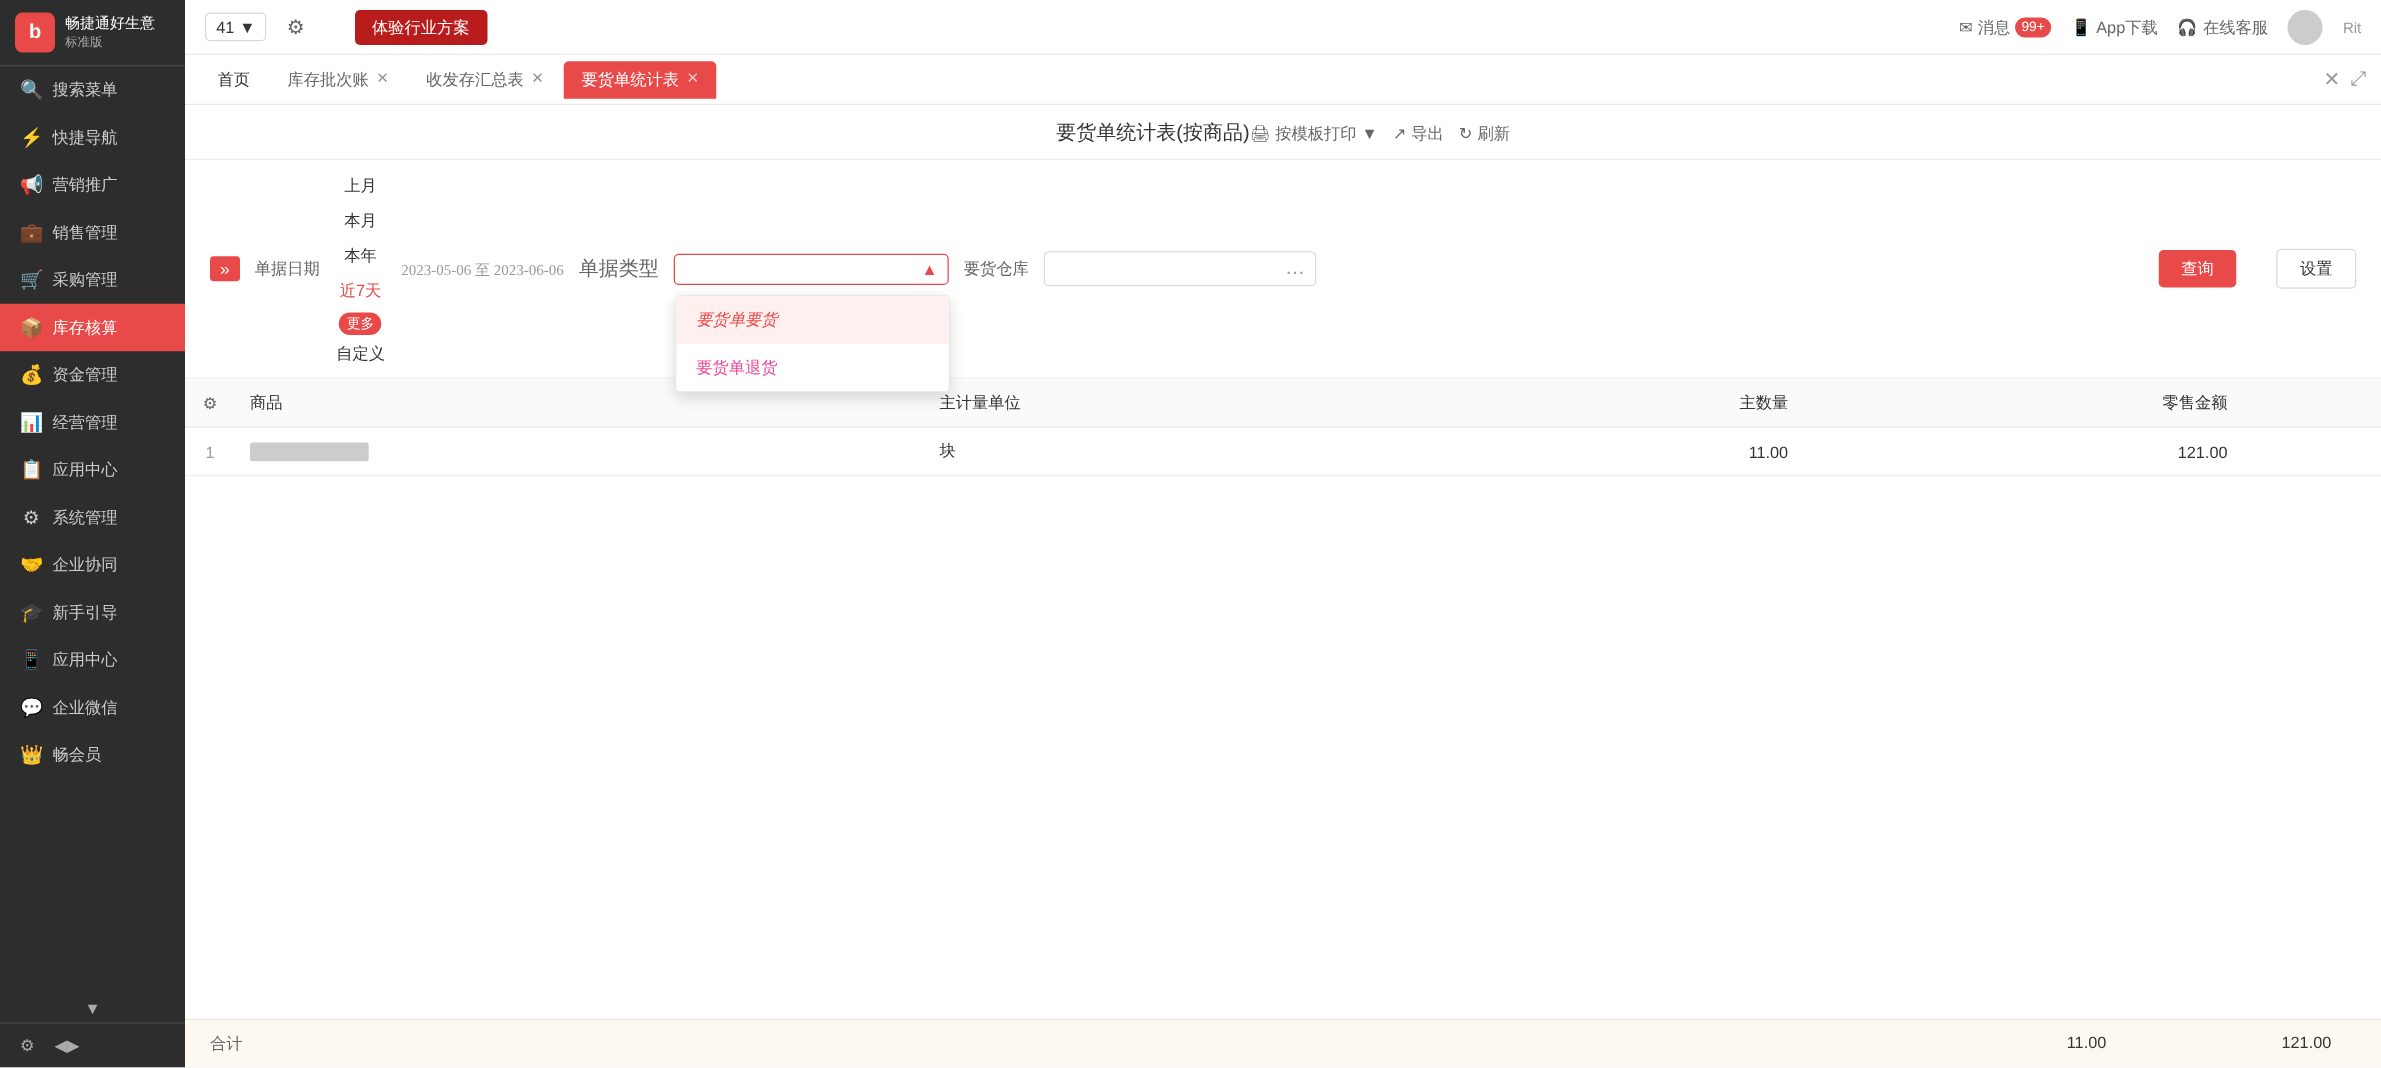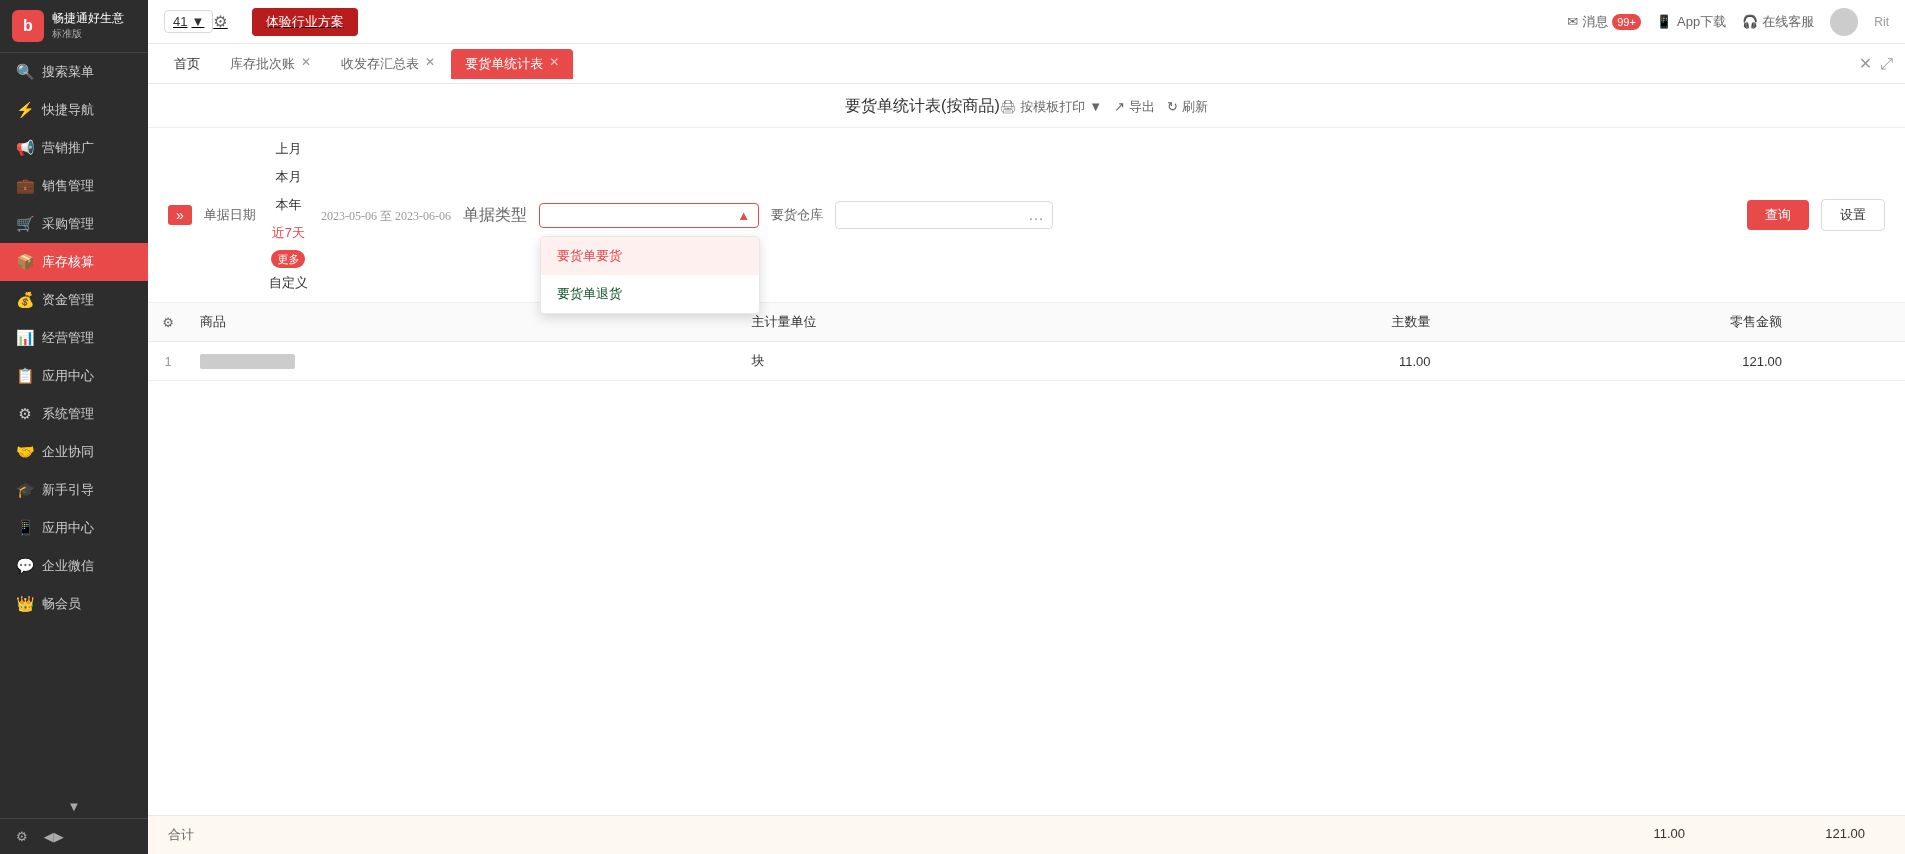--- a/index.html
+++ b/index.html
@@ -74,21 +74,21 @@
     .topbar {
       background: #fff;
       height: 44px;
       display: flex;
       align-items: center;
       padding: 0 16px;
       gap: 12px;
       border-bottom: 1px solid #e8e8e8;
       flex-shrink: 0;
     }
-    .topbar-left { display: flex; align-items: center; gap: 0; flex: 1; text-decoration: underline; }
+    .topbar-left { display: flex; align-items: center; gap: 16px; flex: 1; }
     .company-selector {
       display: flex;
       align-items: center;
       gap: 4px;
       border: 1px solid #d9d9d9;
       border-radius: 4px;
       padding: 3px 8px;
       font-size: 13px;
       color: #333;
       cursor: pointer;
@@ -260,39 +260,40 @@
       margin-left: auto;
     }
     .set-btn {
       background: #fff;
       color: #333;
       border: 1px solid #d9d9d9;
       border-radius: 4px;
       padding: 6px 18px;
       font-size: 13px;
       cursor: pointer;
+      margin-left: 20px;
     }
 
     
     .dropdown-overlay {
       position: absolute;
       background: #fff;
       border: 1px solid #e8e8e8;
       border-radius: 4px;
       box-shadow: 0 4px 12px rgba(0,0,0,0.15);
       z-index: 100;
       min-width: 180px;
     }
     .dropdown-item {
       padding: 10px 16px;
       cursor: pointer;
       font-size: 13px;
-      color: #14532d;
-    }
-    .dropdown-item.selected { background: #fff0f0; color: #e84949; }
+      color: #ec4899;
+    }
+    .dropdown-item.selected { background: #fff0f0; color: #e84949; font-style: italic; }
 
     
     .table-wrap {
       flex: 1;
       overflow: auto;
       background: #fff;
       margin: 0;
     }
     table {
       width: 100%;

